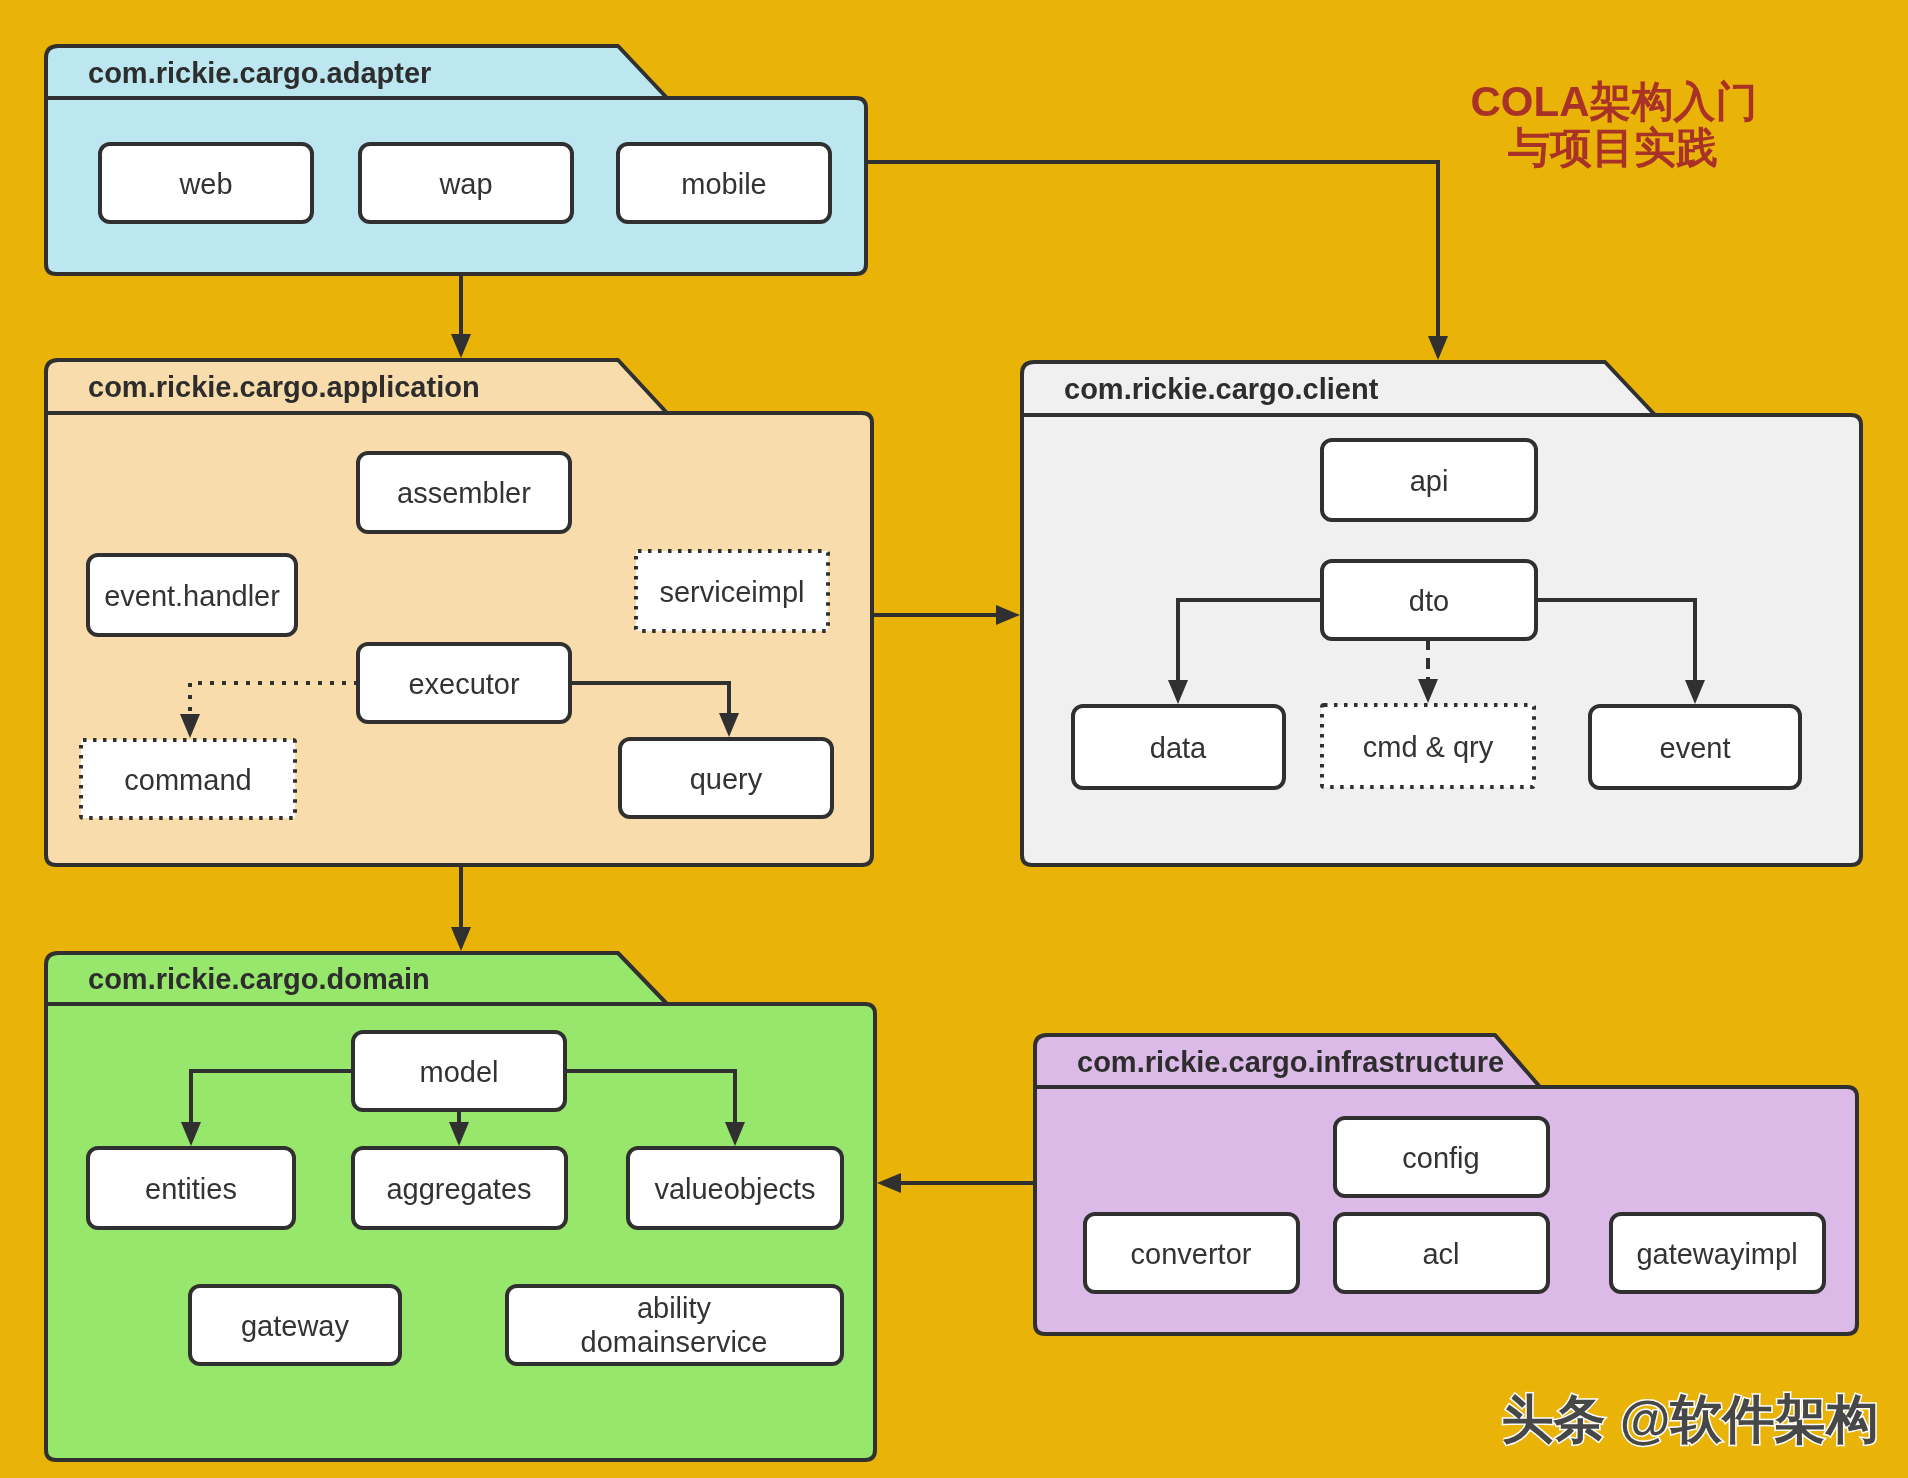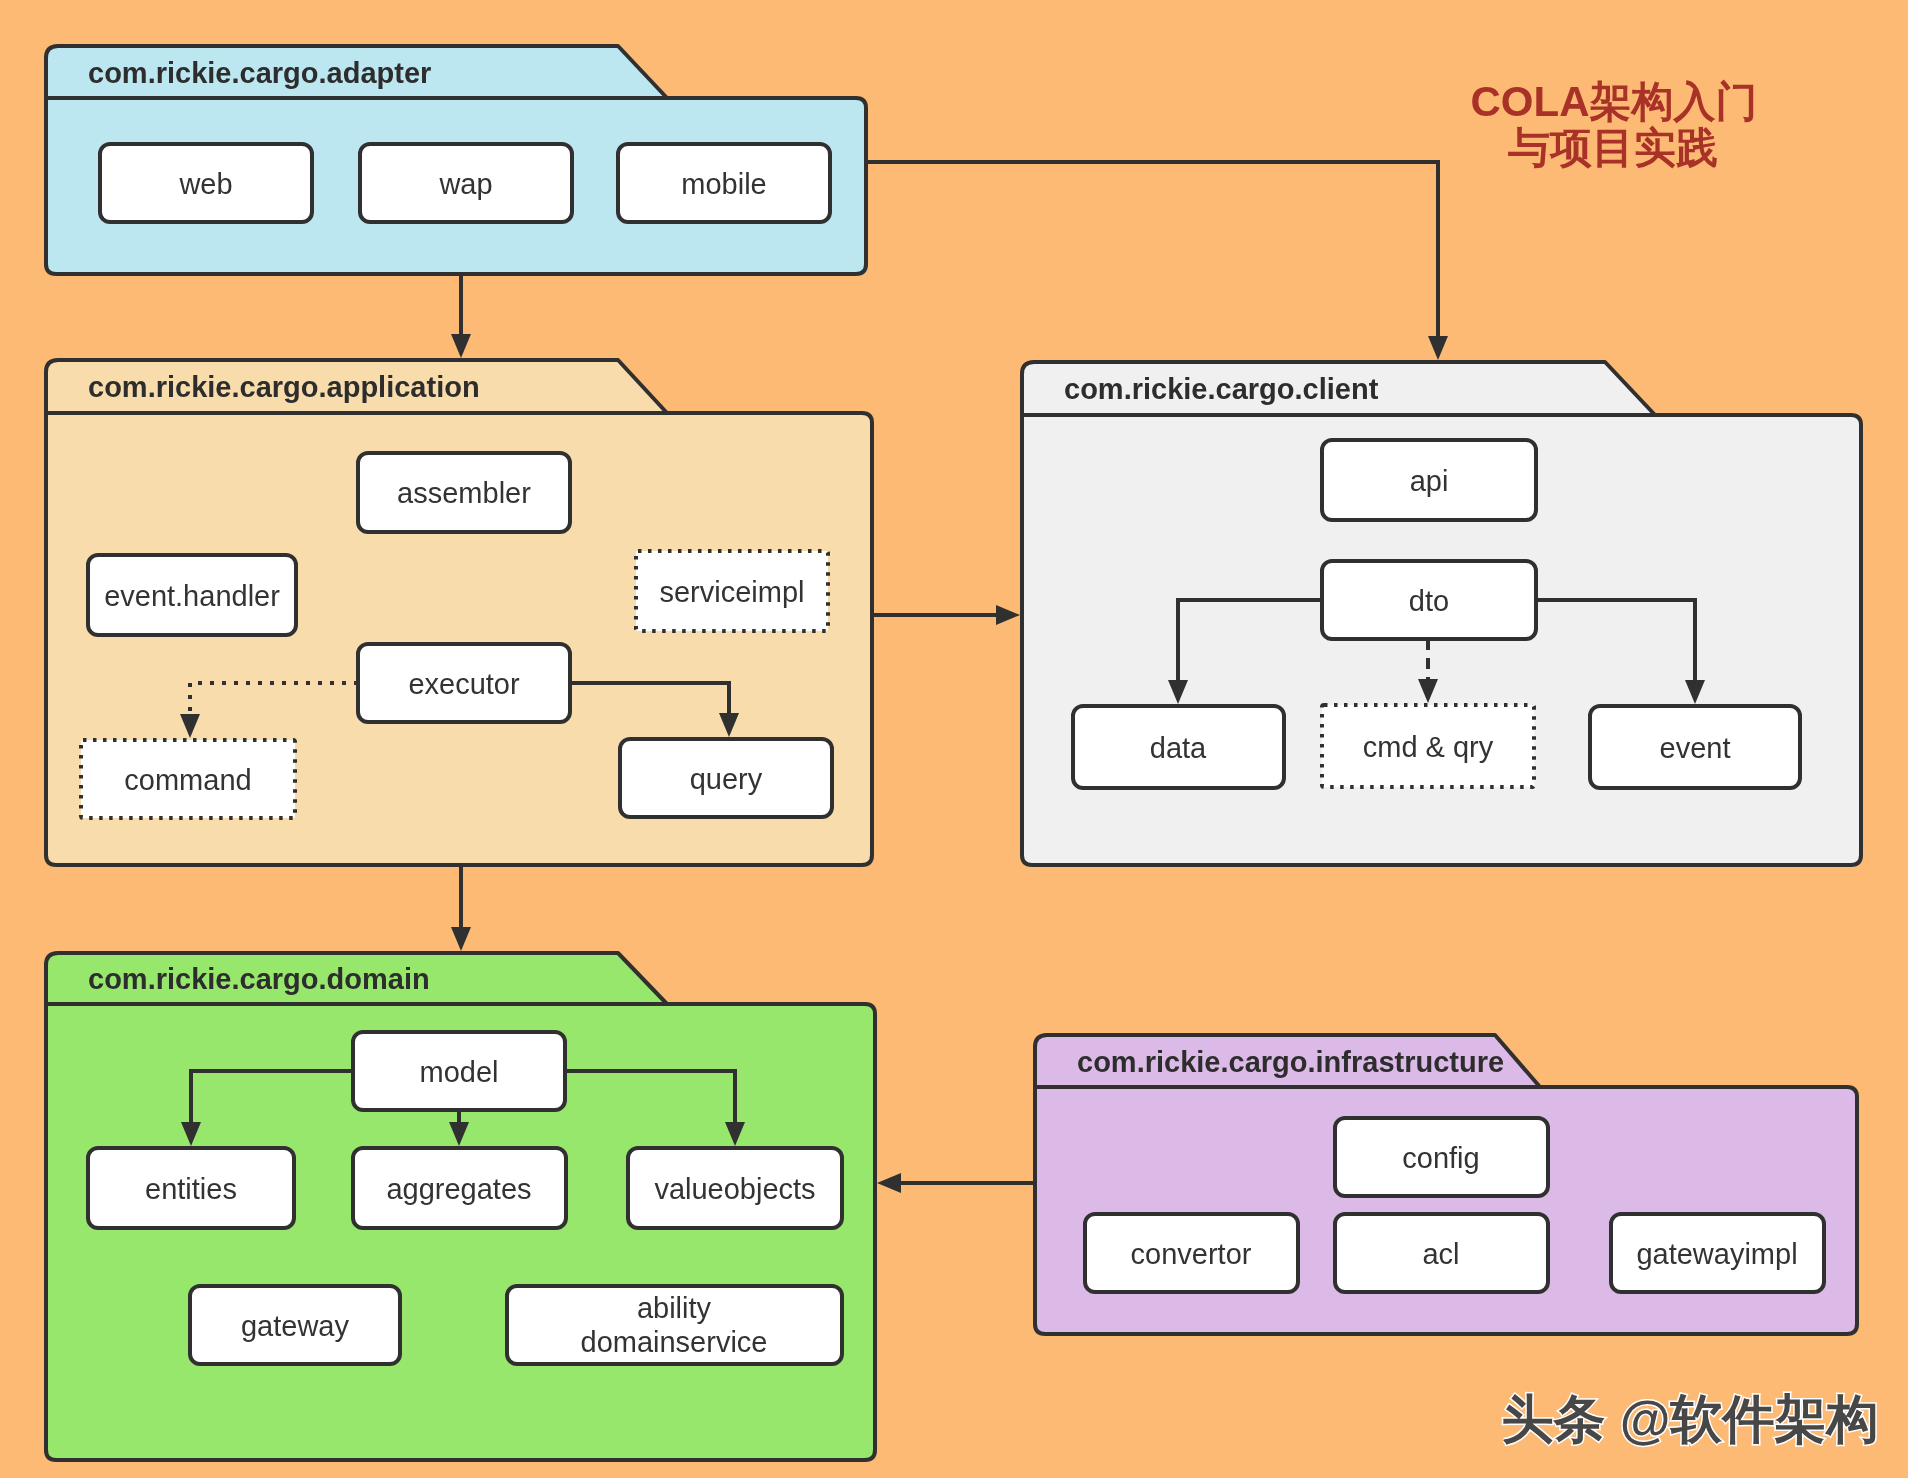--- a/index.html
+++ b/index.html
@@ -1,16 +1,16 @@
 <!DOCTYPE html>
 <html><head>
 <meta charset="utf-8">
 <style>
   html,body{margin:0;padding:0;background:#ffffff;}
-  .canvas{position:relative;width:1908px;height:1478px;background:#fdba74;overflow:hidden;}
+  .canvas{position:relative;width:1908px;height:1478px;background:#eab308;overflow:hidden;}
   svg{position:absolute;left:0;top:0;}
   .folder{stroke:#303030;stroke-width:4;stroke-linejoin:round;}
   .divider{stroke:#303030;stroke-width:4;}
   .module{fill:#ffffff;stroke:#303030;stroke-width:4;}
   .module.dotted{stroke-dasharray:3.5 6.5;}
   .conn{fill:none;stroke:#303030;stroke-width:4;stroke-linecap:butt;marker-end:url(#arw);}
   .conn.dotted{stroke-dasharray:4 8;}
   .conn.dashed{stroke-dasharray:11 8;}
   text{font-family:"Liberation Sans","DejaVu Sans",sans-serif;}
   .pkg-label{font-size:29px;font-weight:600;fill:#2d2d2d;}

